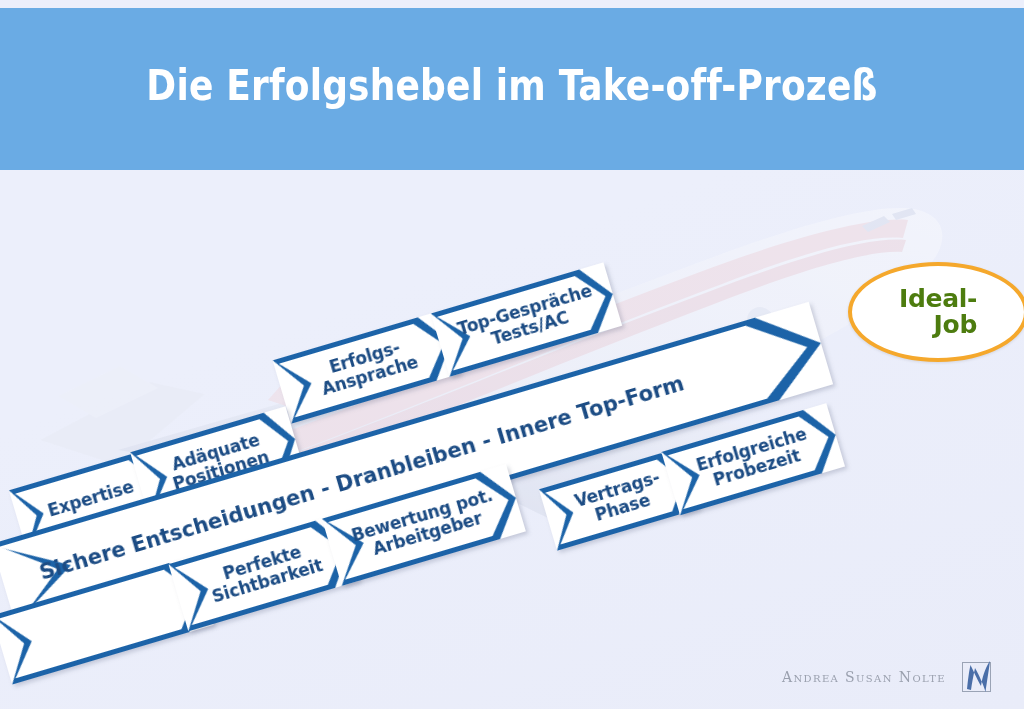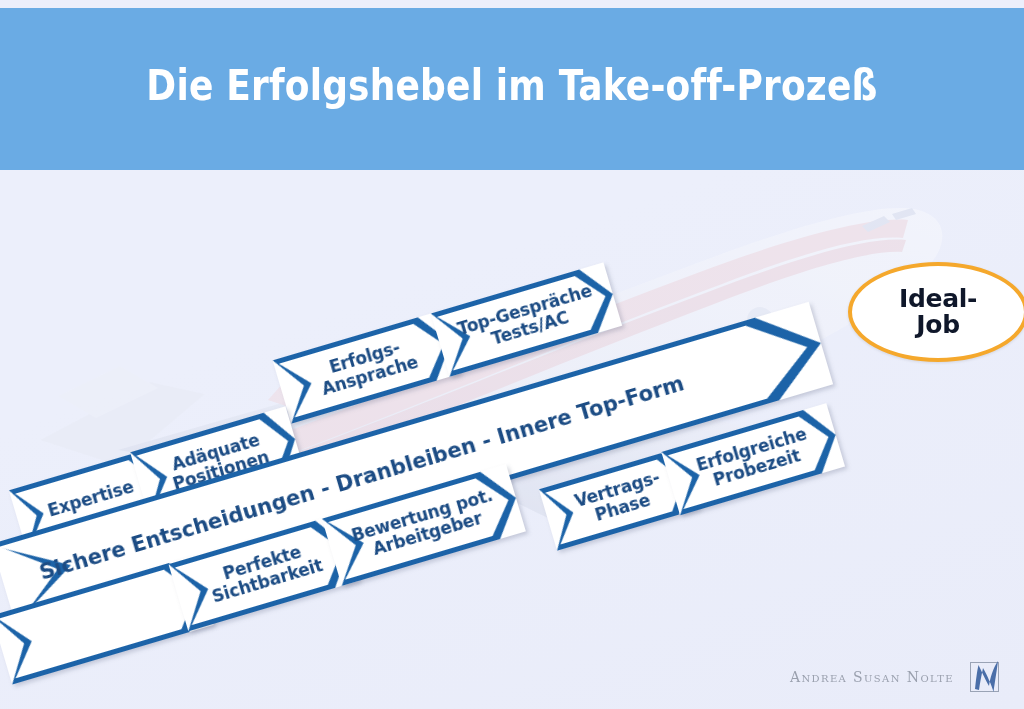--- a/index.html
+++ b/index.html
@@ -40,22 +40,22 @@
 
   
   #ideal-job{
     position:absolute;left:848px;top:262px;width:172px;height:92px;
     border:4px solid #f5a82c;border-radius:50%;
     background:#ffffff;
     display:flex;align-items:center;justify-content:center;
     box-shadow:0 1px 3px rgba(0,0,0,.10);
   }
   #ideal-job span{
-    color:#0f172a;font-size:25px;font-weight:bold;line-height:1.06;
-    text-align:center;letter-spacing:-.3px;
+    color:#4d7c0f;font-size:25px;font-weight:bold;line-height:1.06;
+    text-align:right;letter-spacing:-.3px;
   }
 
   
   .row{
     position:absolute;
     transform-origin:0 50%;
   }
   .chev{
     position:absolute;
     background:#ffffff;
@@ -94,21 +94,21 @@
     --cpf:polygon(0% 0%, 92.6% 0%, 98.9% 50%, 92.6% 100%, 0% 100%, 7.7% 50%);
   }
   
   .blank{
     --cp:polygon(0% 0%, 88% 0%, 100% 50%, 88% 100%, 0% 100%, 11% 50%);
     --cpf:polygon(0% 0%, 86.5% 0%, 98.6% 50%, 86.5% 100%, 0% 100%, 13% 50%);
   }
 
   
   #brand{
-    position:absolute;right:20px;bottom:14px;
+    position:absolute;right:28px;bottom:14px;
     display:flex;align-items:center;gap:14px;
   }
   #brand-name{
     color:#9aa0ae;font-size:14px;letter-spacing:1.4px;
     font-variant:small-caps;
     font-family:"DejaVu Serif","Liberation Serif",serif;
   }
   #brand-mark{
     position:relative;width:36px;height:36px;
   }

